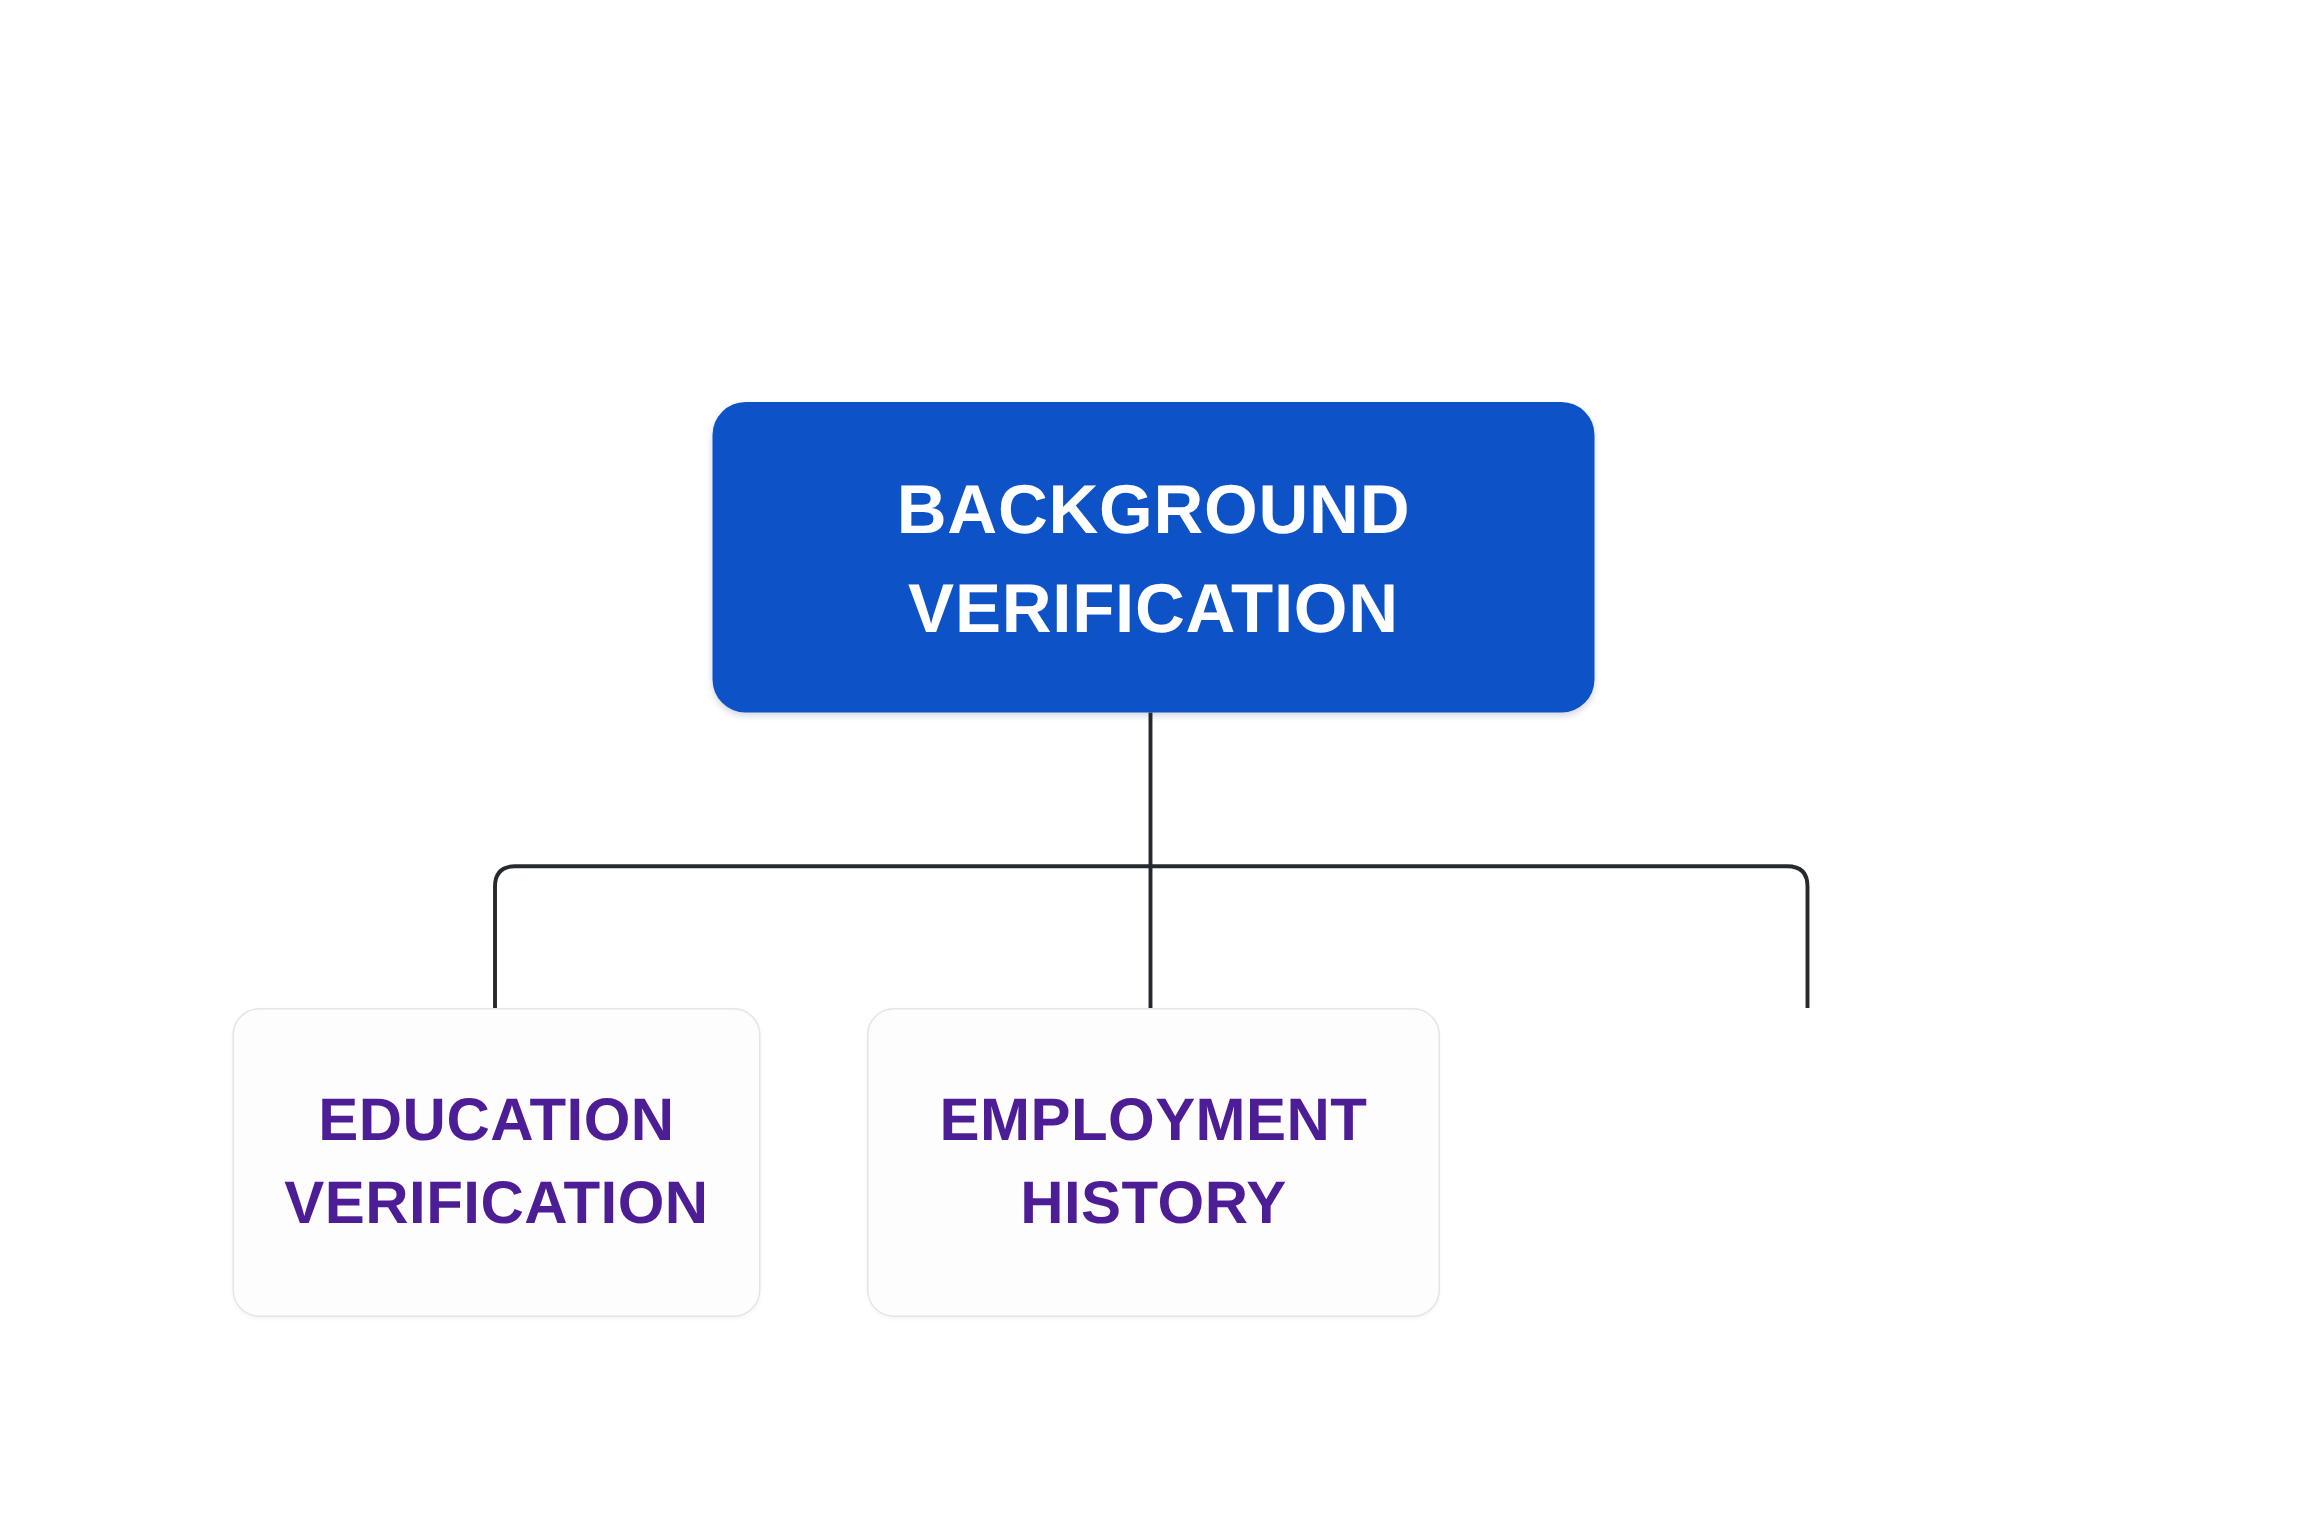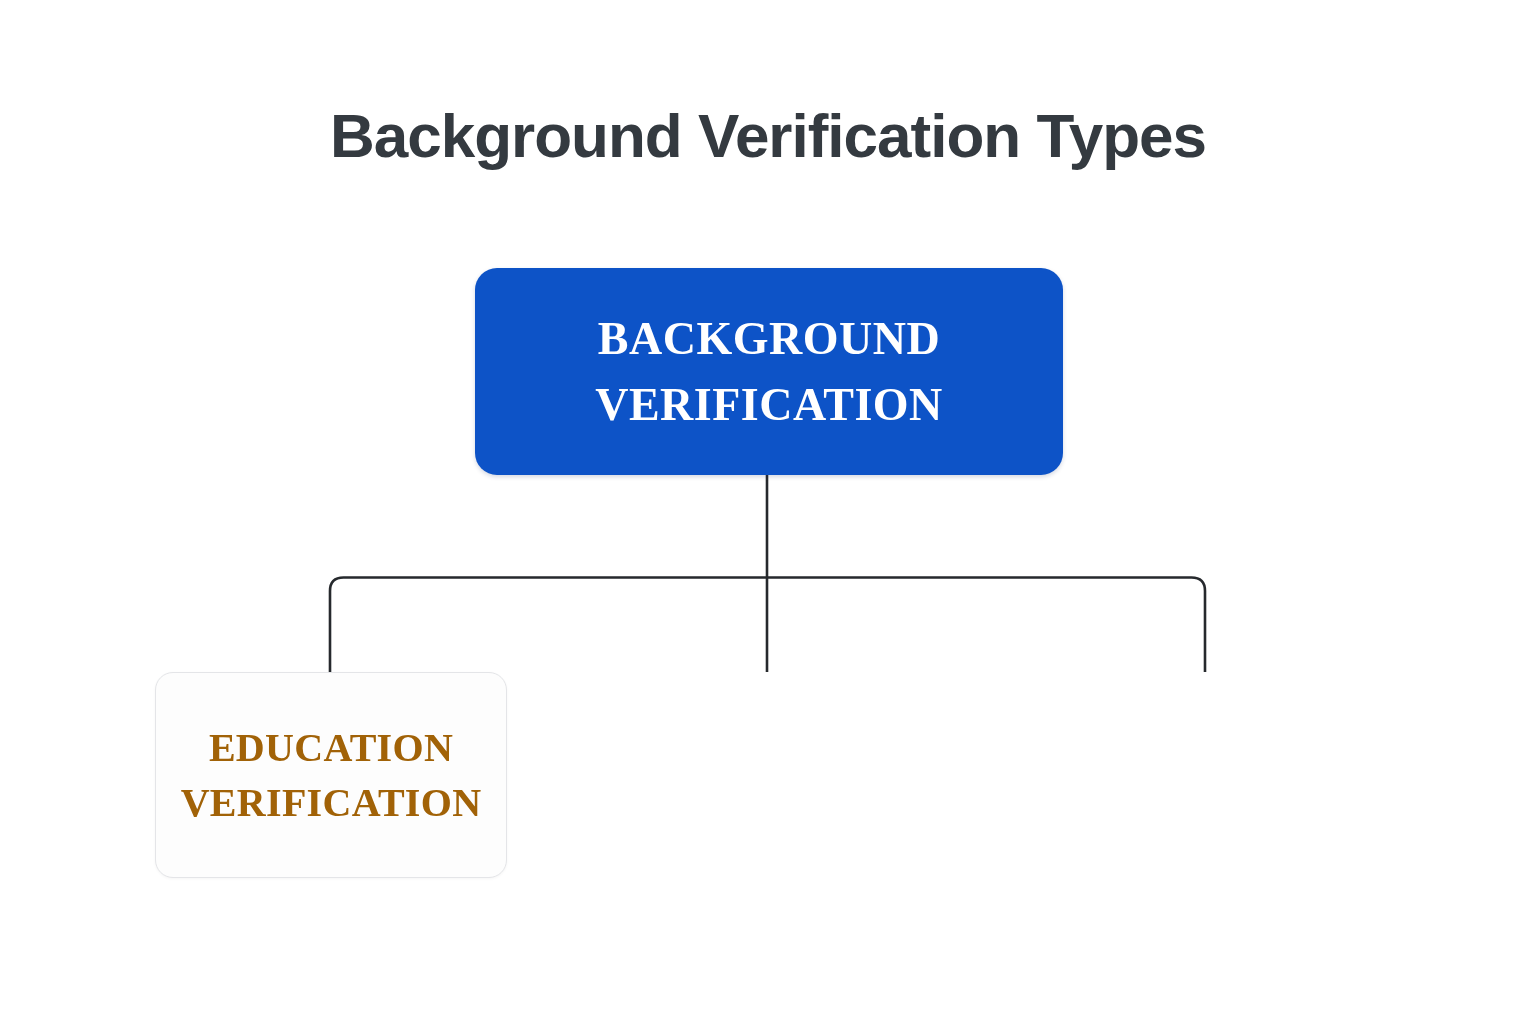--- a/index.html
+++ b/index.html
@@ -37,21 +37,20 @@
     stroke-width: 2.6;
     fill: none;
   }
   .node {
     position: absolute;
     display: flex;
     align-items: center;
     justify-content: center;
     text-align: center;
     box-sizing: border-box;
-    font-family: Liberation Serif, serif;
   }
   .node-label {
     white-space: pre-line;
     display: block;
   }
   .root-node {
     left: 475px;
     top: 268px;
     width: 588px;
     height: 207px;
@@ -63,48 +62,51 @@
     line-height: 66px;
     letter-spacing: 0.5px;
     box-shadow: 0 2px 4px rgba(20, 45, 100, 0.18);
   }
   .child-node {
     top: 672px;
     height: 206px;
     background: #fdfdfd;
     border: 1.5px solid #e4e5e8;
     border-radius: 18px;
-    color: #a16207;
+    color: #4c1d95;
     font-size: 40px;
     font-weight: 600;
     line-height: 55px;
     letter-spacing: 0.3px;
     box-shadow: 0 1px 3px rgba(0, 0, 0, 0.04);
   }
   .child-1 { left: 155px;  width: 352px; }
   .child-2 { left: 578px;  width: 382px; }
   .child-3 { left: 1030px; width: 348px; }
 </style>
 </head>
 <body>
 
 <div class="canvas">
 
-  <h1 class="title">Background Verification Types</h1>
 
   <svg class="connectors" width="1536" height="1024" viewBox="0 0 1536 1024" xmlns="http://www.w3.org/2000/svg">
     <path d="M 767 475 L 767 672"></path>
     <path d="M 330 672 L 330 591 Q 330 577.5 343.5 577.5 L 1191.5 577.5 Q 1205 577.5 1205 591 L 1205 672"></path>
   </svg>
 
   <div class="node root-node">
     <span class="node-label">BACKGROUND
 VERIFICATION</span>
   </div>
 
   <div class="node child-node child-1">
     <span class="node-label">EDUCATION
 VERIFICATION</span>
   </div>
 
+  <div class="node child-node child-2">
+    <span class="node-label">EMPLOYMENT
+HISTORY</span>
+  </div>
 
 
 </div>
 
 </body></html>

